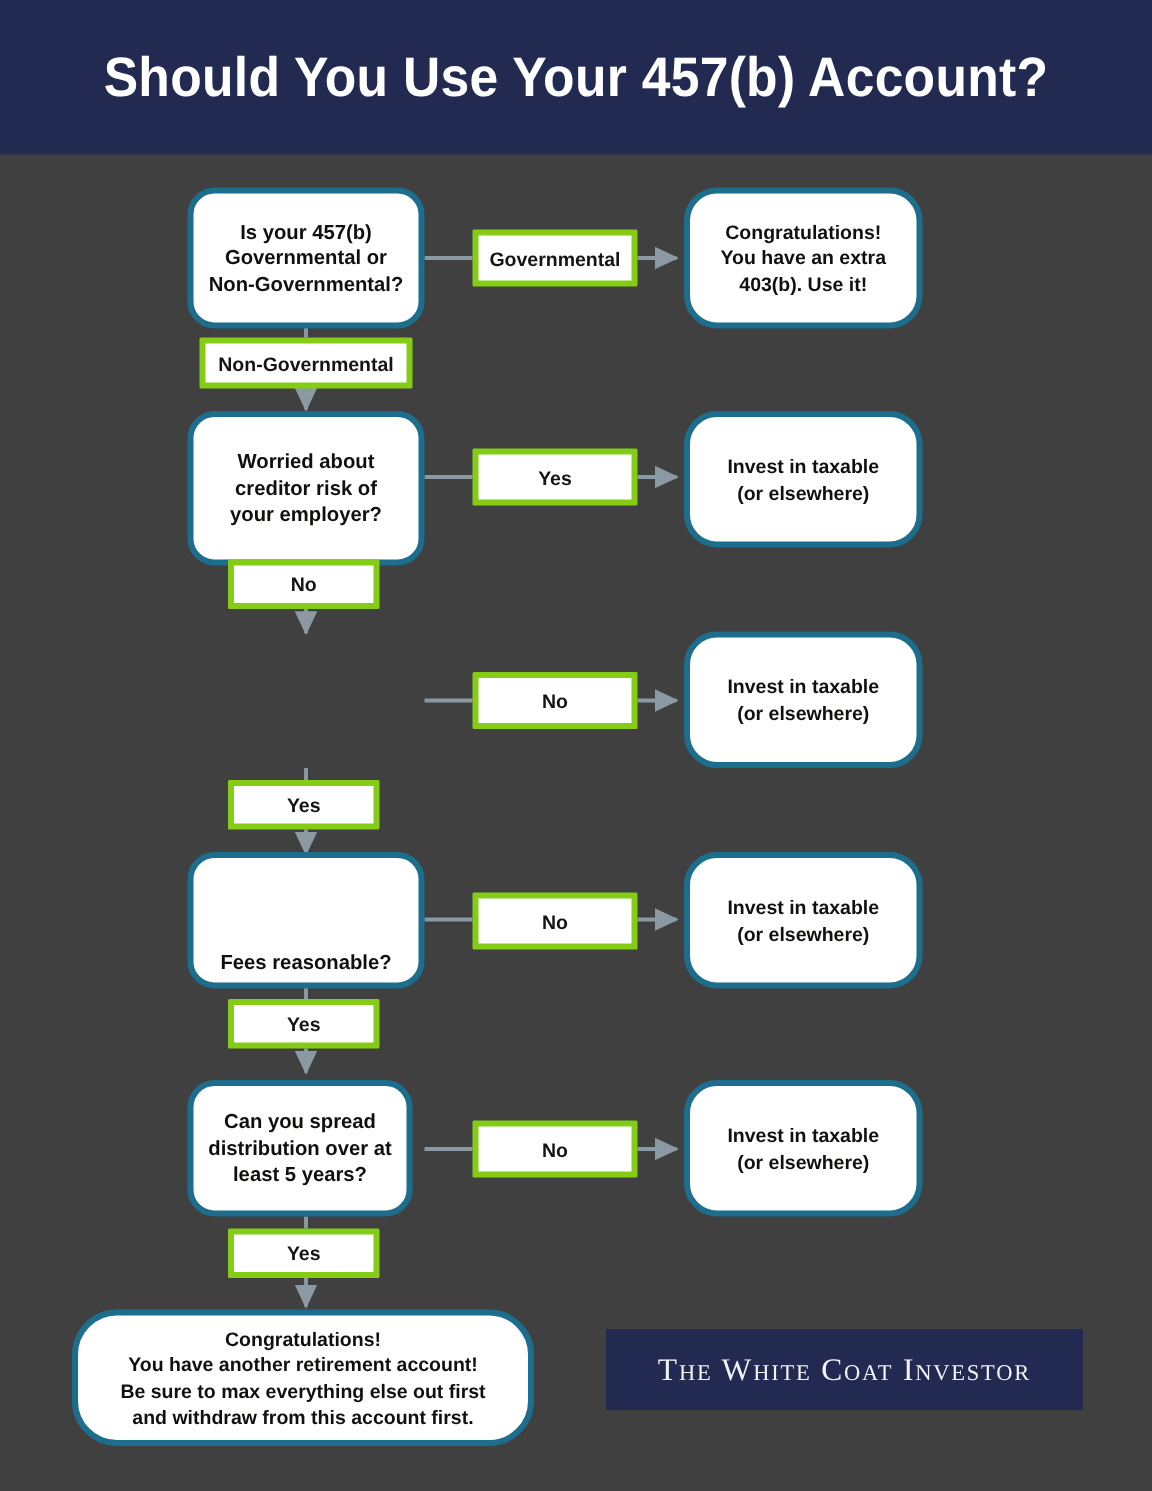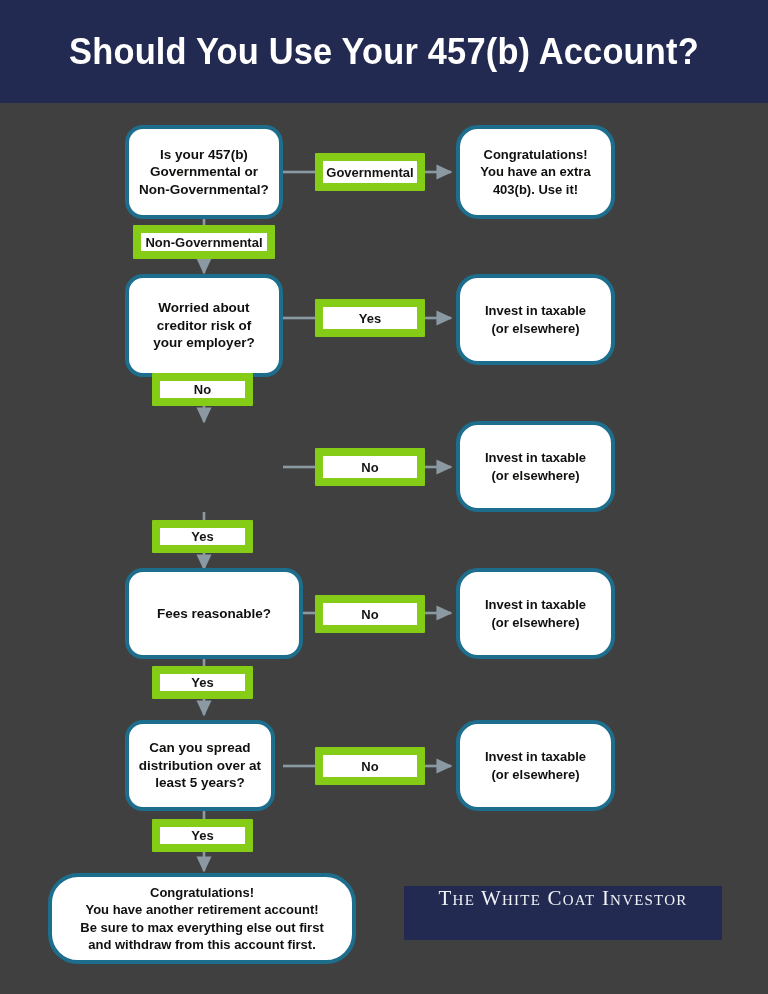--- a/index.html
+++ b/index.html
@@ -85,21 +85,21 @@
     border-radius: 22px;
     font-size: 13px;
     line-height: 1.32;
   }
 
   
   .chip {
     position: absolute;
     box-sizing: border-box;
     background: #ffffff;
-    border: 8px solid #84cc16;
+    border: 4px solid #84cc16;
     border-radius: 1px;
     display: flex;
     align-items: center;
     justify-content: center;
     text-align: center;
     color: #141413;
     font-family: "Liberation Sans", sans-serif;
     font-weight: bold;
     font-size: 13px;
     z-index: 4;
@@ -107,21 +107,21 @@
 
   
   #logo {
     position: absolute;
     left: 404px;
     top: 886px;
     width: 318px;
     height: 54px;
     background: #232a52;
     display: flex;
-    align-items: flex-start;
+    align-items: center;
     justify-content: center;
     z-index: 5;
   }
   #logo-text {
     color: #f2f3f7;
     font-family: "Liberation Serif", serif;
     font-variant: small-caps;
     font-size: 21px;
     letter-spacing: 1.2px;
     white-space: nowrap;
@@ -229,21 +229,21 @@
       <span>
         <span>Invest in taxable</span><br>
         <span>(or elsewhere)</span>
       </span>
     </div>
 
     <div class="chip" style="left:152px; top:417px; width:101px; height:33px;">
       <span>Yes</span>
     </div>
 
-    <div class="node" style="left:125px; top:465px; width:178px; height:91px;">
+    <div class="node" style="left:125px; top:465px; width:158px; height:91px;align-items:flex-end;">
       <span>
         <span>Fees reasonable?</span>
       </span>
     </div>
 
     <div class="chip" style="left:315px; top:492px; width:110px; height:38px;">
       <span>No</span>
     </div>
 
     <div class="node terminal" style="left:456px; top:465px; width:159px; height:91px;">

